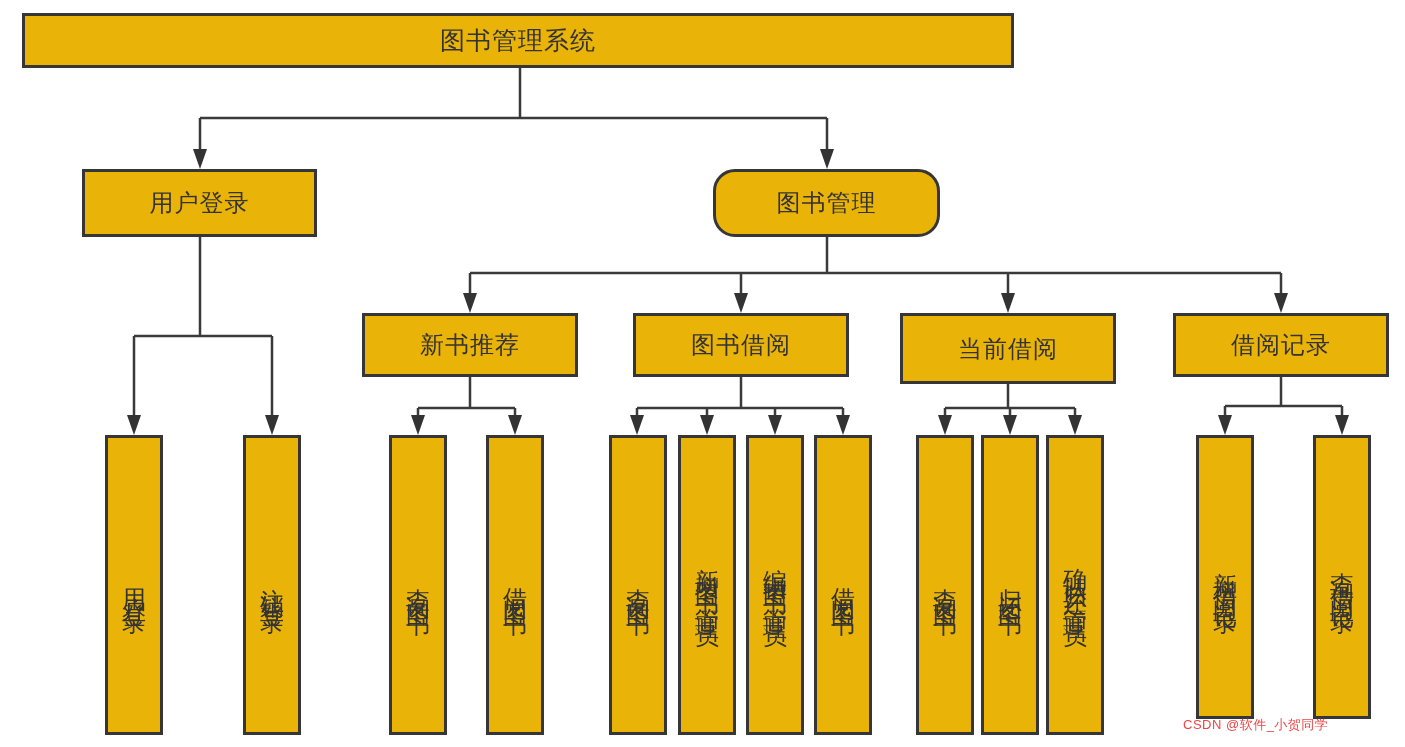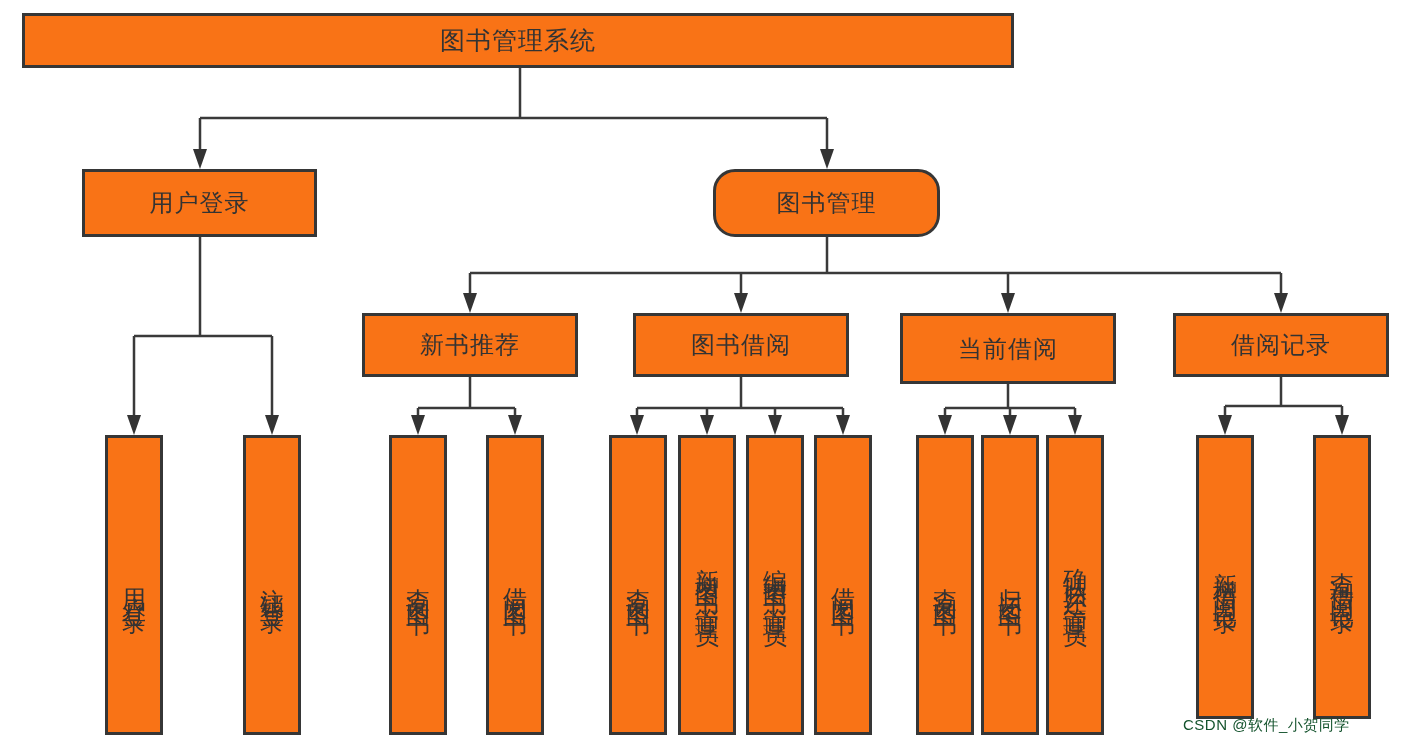--- a/index.html
+++ b/index.html
@@ -13,44 +13,44 @@
     color: #333333;
   }
   svg.connectors {
     position: absolute;
     left: 0; top: 0;
     width: 1405px; height: 747px;
   }
   .node {
     position: absolute;
     box-sizing: border-box;
-    background: #f97316;
+    background: #eab308;
     border: 3px solid #363636;
     display: flex;
     align-items: center;
     justify-content: center;
     text-align: center;
   }
   .node-h { font-size: 24px; letter-spacing: 1px; white-space: nowrap; }
   .node-root { font-size: 25px; }
   .node-v span {
     writing-mode: vertical-rl;
     text-orientation: mixed;
     font-size: 24px;
     letter-spacing: 8px;
     line-height: 1;
     white-space: nowrap;
   }
   .watermark {
     position: absolute;
     left: 1183px;
     top: 716px;
-    font-size: 15px;
+    font-size: 13px;
     letter-spacing: 0.5px;
-    color: #14532d;
+    color: #ef4444;
     white-space: nowrap;
     z-index: 5;
   }
 </style>
 </head>
 <body>
 
 <div class="canvas">
 
   <svg class="connectors" viewBox="0 0 1405 747" xmlns="http://www.w3.org/2000/svg">

